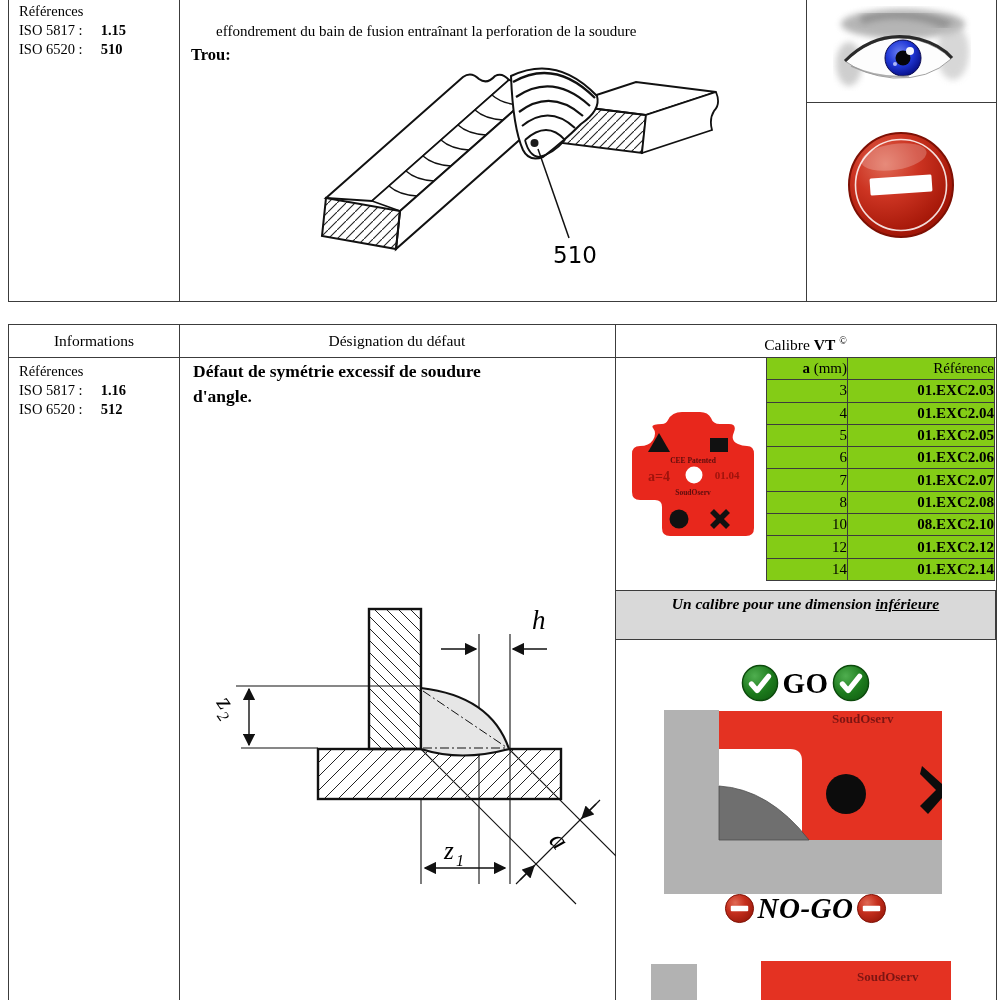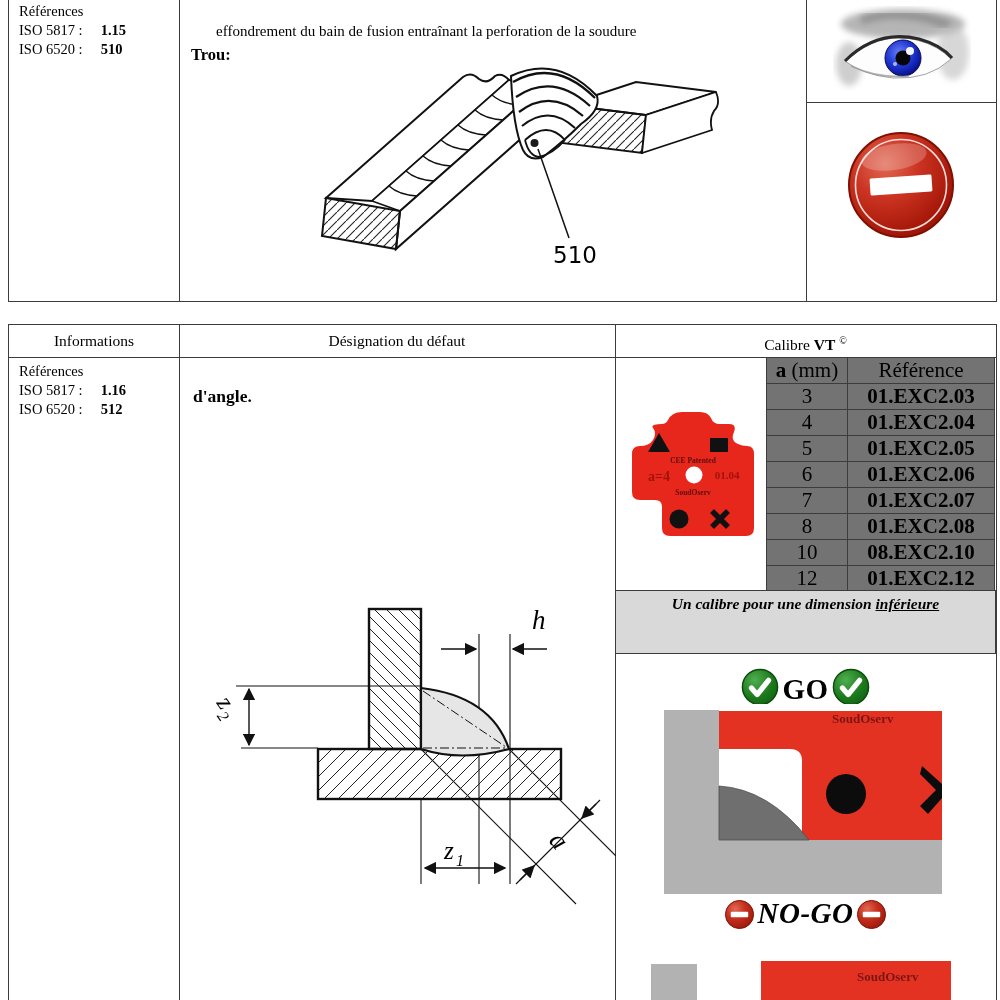--- a/index.html
+++ b/index.html
@@ -12,28 +12,28 @@
   .vline{position:absolute;top:0;bottom:0;width:1.4px;background:#3c3c3c;}
   .hline{position:absolute;height:1.4px;background:#3c3c3c;}
   .refs{position:absolute;font-size:14.5px;line-height:1.3;}
   .refs .line b{margin-left:18px;}
   .defect-title{position:absolute;font-weight:bold;font-size:16.5px;margin-top:44px;}
   .defect-desc{position:absolute;font-size:15px;}
   .th{position:absolute;top:0;height:32px;line-height:31px;text-align:center;font-size:15.5px;}
   .th sup{font-size:10px;}
   .big-title{position:absolute;font-weight:bold;font-size:17.5px;line-height:1.4;}
   .size-table{position:absolute;border-collapse:collapse;table-layout:fixed;
-              font-size:21px;text-align:center;background:#737373;}
+              font-size:15px;text-align:right;background:#84cc16;}
   .size-table td,.size-table th{border:1.3px solid #3c3c3c;height:21.3px;padding:0;
               font-weight:normal;overflow:hidden;}
   .size-table .ref{font-weight:bold;}
   .note-box{position:absolute;background:#d9d9d9;border:1.5px solid #3c3c3c;box-sizing:border-box;
             font-weight:bold;font-style:italic;font-size:15.5px;text-align:center;line-height:1.45;padding-top:2px;}
   .note-box .u{text-decoration:underline;}
-  .go-line{position:absolute;display:flex;align-items:flex-end;justify-content:center;gap:3px;
+  .go-line{position:absolute;display:flex;align-items:center;justify-content:center;gap:3px;
            font-weight:bold;font-size:29px;letter-spacing:.5px;}
   svg text{font-family:"Liberation Serif",serif;}
   .lbl-sans{font-family:"DejaVu Sans","Liberation Sans",sans-serif;}
 </style>
 </head>
 <body>
 
 <div class="page">
 
   <section class="tbl t1">
@@ -144,21 +144,21 @@
       <sup>©</sup>
     </div>
 
     <div class="refs" style="left:10px;top:37px;">
       <div class="line">Références</div>
       <div class="line"><span>ISO 5817 :</span><b>1.16</b></div>
       <div class="line"><span>ISO 6520 :</span><b>512</b></div>
     </div>
 
     <div class="big-title" style="left:184px;top:34px;width:410px;">
-      <br>
+      <span>Défaut de symétrie excessif de soudure</span><br>
       <span>d'angle.</span>
     </div>
 
     <svg class="abs" style="left:177px;top:276px;" width="430" height="335" viewBox="0 0 430 335">
       <defs>
         <pattern id="hB" width="12" height="12" patternUnits="userSpaceOnUse">
           <path d="M0,0 L12,12" stroke="#222" stroke-width="1" fill="none"></path>
         </pattern>
         <pattern id="hF" width="14" height="14" patternUnits="userSpaceOnUse">
           <path d="M0,14 L14,0" stroke="#222" stroke-width="1" fill="none"></path>
@@ -259,21 +259,21 @@
             <td>12</td>
             <td class="ref">01.EXC2.12</td>
           </tr>
       <tr>
             <td>14</td>
             <td class="ref">01.EXC2.14</td>
           </tr>
     </tbody>
       </table>
 
-    <div class="note-box" style="left:606px;top:265px;width:381px;height:64px;">
+    <div class="note-box" style="left:606px;top:265px;width:381px;height:50px;">
       <span>Un calibre pour une dimension</span>
       <span class="u">inférieure</span><br>
     </div>
 
     <div class="go-line" style="left:606px;top:335px;width:381px;height:46px;">
       <svg width="38" height="38" viewBox="0 0 40 40">
         <defs>
             <radialGradient id="grn" cx="0.35" cy="0.3" r="0.9">
           <stop offset="0" stop-color="#4fae4f"></stop>
               <stop offset="0.55" stop-color="#1c7a1c"></stop>

